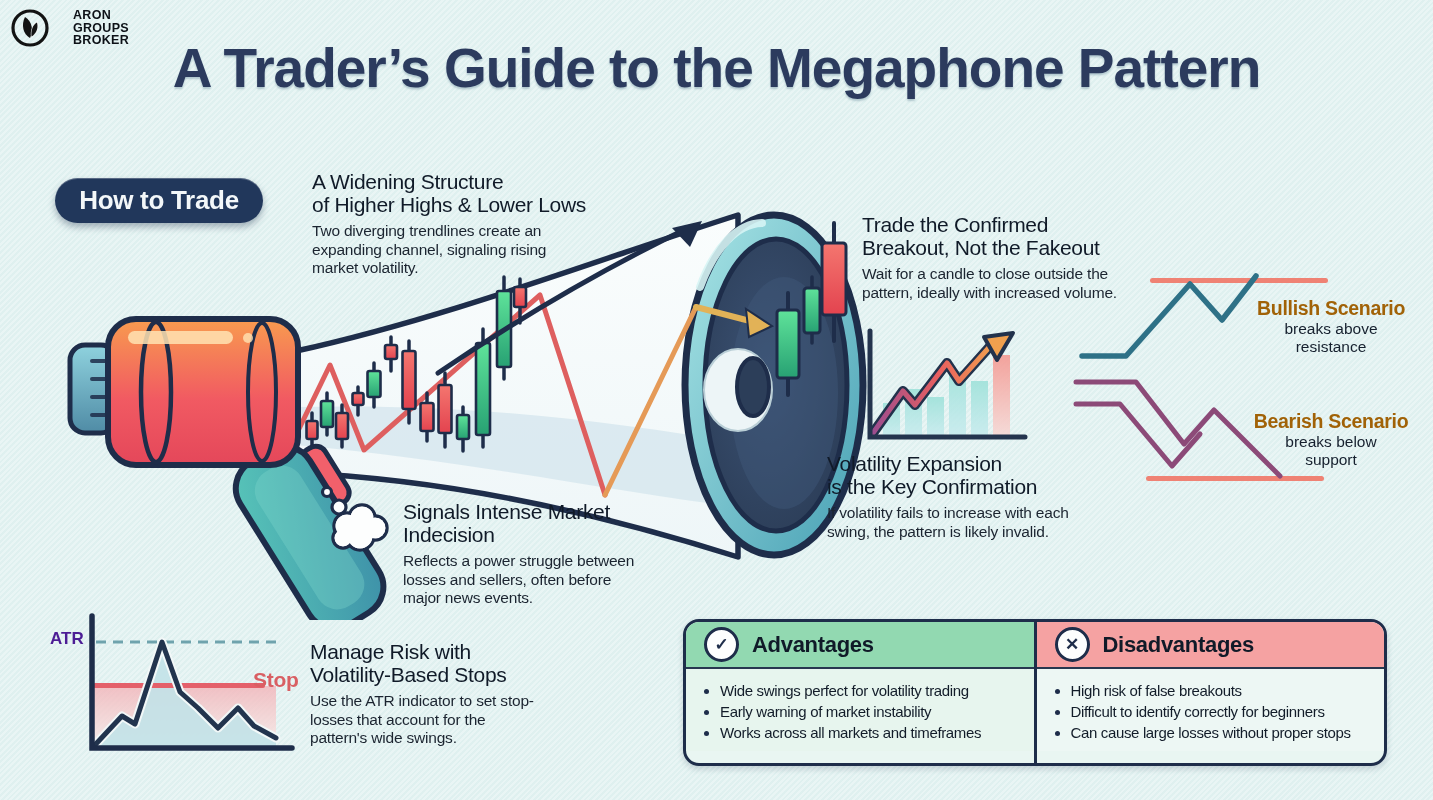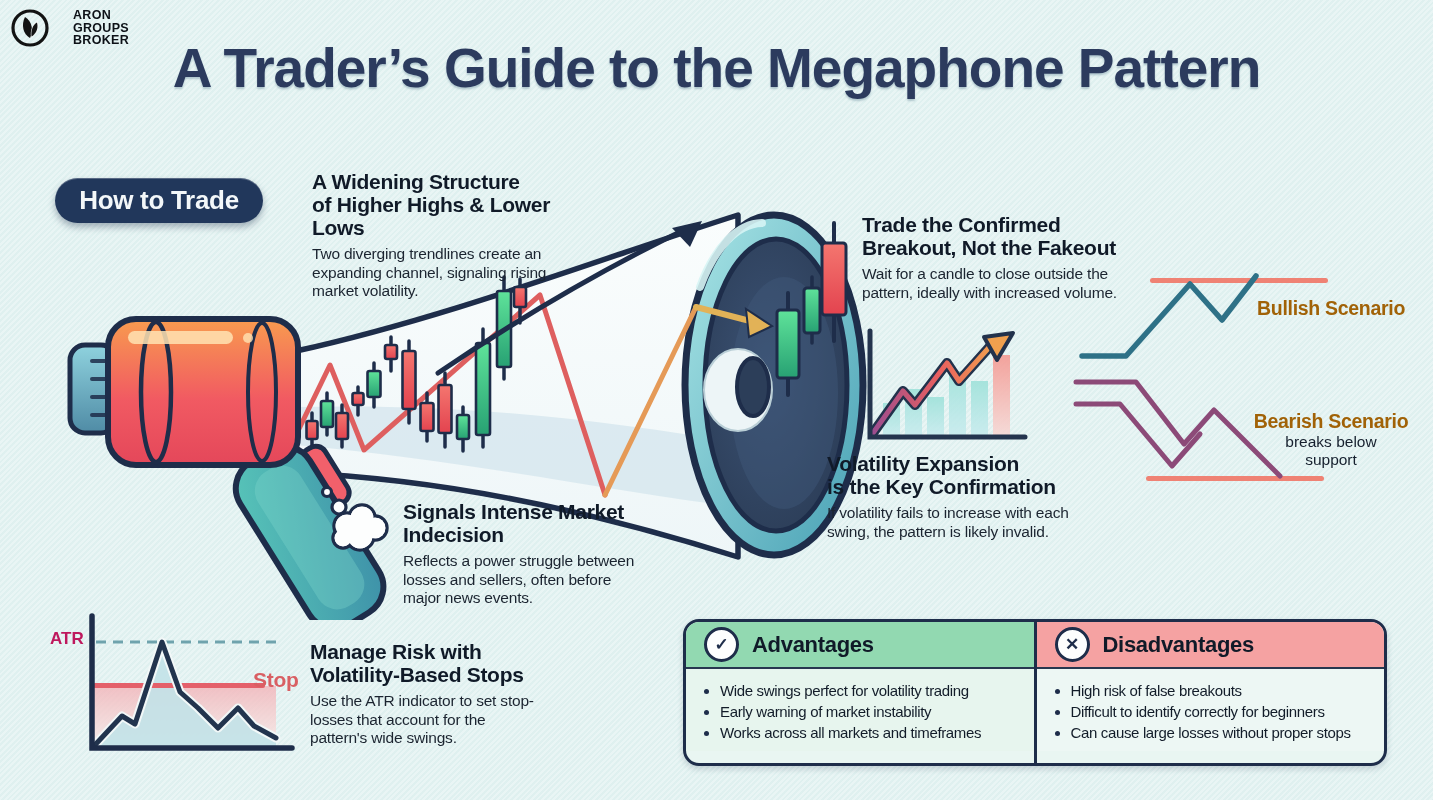--- a/index.html
+++ b/index.html
@@ -18,37 +18,37 @@
   
   .title{left:0;right:0;top:36px;text-align:center;font-size:55px;font-weight:bold;color:#2c3b5e;
     letter-spacing:-1px;text-shadow:0 2px 2px rgba(160,185,195,.75);}
 
   
   .badge{left:55px;top:178px;width:208px;height:45px;background:#21375b;border-radius:24px;
     display:flex;align-items:center;justify-content:center;color:#f3f7f9;font-size:26px;font-weight:bold;
     box-shadow:0 4px 7px rgba(30,45,74,.35), inset 0 1px 0 rgba(255,255,255,.25);letter-spacing:-.3px;}
 
   
-  .sec h3{margin:0;font-size:21px;font-weight:bold;color:#101a28;line-height:1.1;letter-spacing:-.3px;}
+  .sec h3{margin:0;font-size:21px;font-weight:normal;color:#101a28;line-height:1.1;letter-spacing:-.3px;}
   .sec p{margin:6px 0 0 0;font-size:15.5px;color:#1b2430;line-height:1.2;letter-spacing:-.2px;}
   .sec-widening{left:312px;top:170px;width:280px;}
   .sec-breakout{left:862px;top:213px;width:270px;}
   .sec-volatility{left:827px;top:452px;width:262px;}
   .sec-indecision{left:403px;top:500px;width:248px;}
   .sec-risk{left:310px;top:640px;width:232px;}
 
   
   .scenario{width:180px;text-align:center;}
   .scenario .t{font-size:19.5px;font-weight:bold;color:#a16207;letter-spacing:-.3px;}
   .scenario .s{font-size:15.5px;color:#16202e;line-height:1.18;}
   .scenario-bullish{left:1241px;top:297px;}
   .scenario-bearish{left:1241px;top:410px;}
 
   
-  .atr-label{left:50px;top:629px;font-size:17px;font-weight:bold;color:#be185d;}
+  .atr-label{left:50px;top:629px;font-size:17px;font-weight:bold;color:#4c1d95;}
   .stop-label{left:253px;top:668px;font-size:21px;font-weight:bold;color:#d95f63;letter-spacing:-.3px;}
 
   
   .procon{left:683px;top:619px;width:698px;height:141px;display:flex;border:3px solid #1e2d4a;border-radius:16px;
     overflow:hidden;background:#e9f6f2;box-shadow:0 3px 6px rgba(30,45,74,.18);}
   .pc-col{flex:1;display:flex;flex-direction:column;min-width:0;}
   .pc-col.right{border-left:3px solid #1e2d4a;}
   .pc-head{height:45px;flex:0 0 45px;display:flex;align-items:center;gap:13px;padding-left:18px;border-bottom:2.5px solid #27374f;}
   .pc-head.adv{background:#92d9b1;}
   .pc-head.dis{background:#f5a2a2;}
@@ -356,20 +356,24 @@
 <div class="abs sec sec-risk">
   <h3>
     <span>Manage Risk with</span><br>
     <span>Volatility-Based Stops</span>
   </h3>
   <p style="width:228px;">Use the ATR indicator to set stop-losses that account for the pattern's wide swings.</p>
 </div>
 
 <div class="abs scenario scenario-bullish">
   <div class="t">Bullish Scenario</div>
+  <div class="s">
+    <span>breaks above</span><br>
+    <span>resistance</span>
+  </div>
 </div>
 <div class="abs scenario scenario-bearish">
   <div class="t">Bearish Scenario</div>
   <div class="s">
     <span>breaks below</span><br>
     <span>support</span>
   </div>
 </div>
 
 <div class="abs procon">

